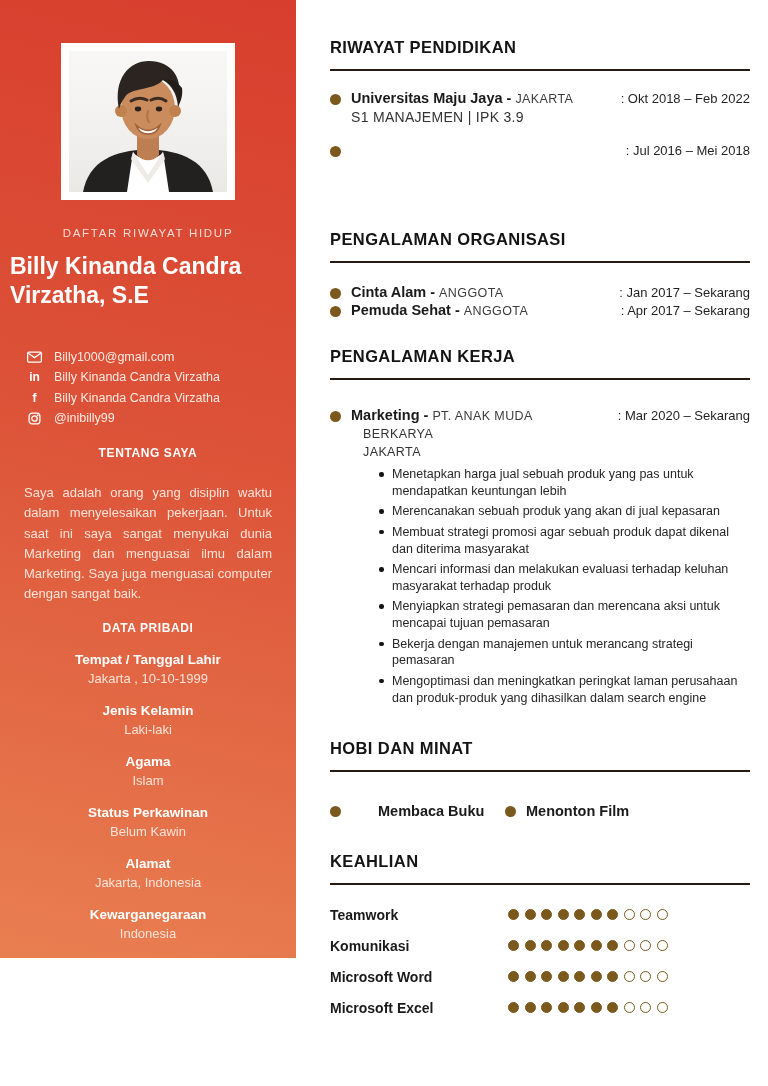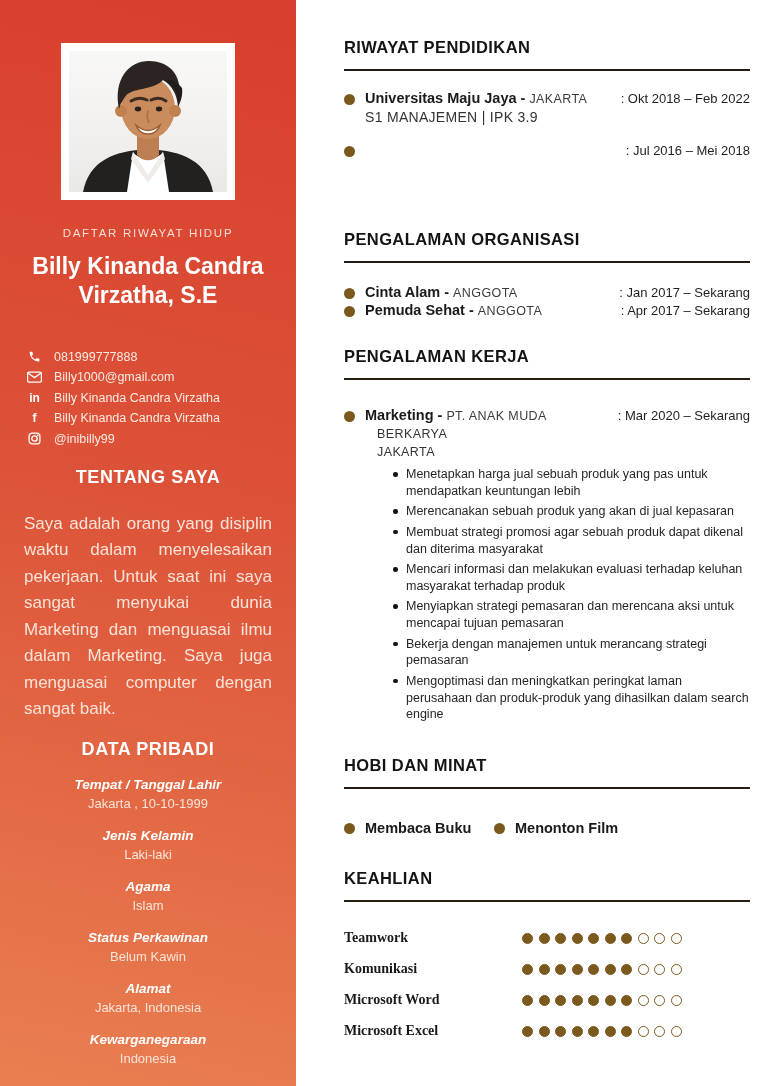--- a/index.html
+++ b/index.html
@@ -7,57 +7,57 @@
   body {
     font-family:"Liberation Sans","DejaVu Sans",sans-serif;
     background:#ffffff;
     width:768px; height:1086px;
     overflow:hidden;
   }
   .page { display:flex; width:768px; height:1086px; }
 
   
   .sidebar {
-    width:296px; min-width:296px; height:1086px;
+    width:296px; min-width:296px; height:958px;
     background:linear-gradient(193deg,#d83e2d 0%,#dc5238 45%,#e97f51 100%);
     color:#ffffff;
   }
   .photo-frame {
     width:174px; height:157px; background:#ffffff;
     margin:43px auto 0; padding:8px;
   }
   .photo-frame svg { display:block; width:158px; height:141px; }
   .cv-subtitle {
     margin-top:27px; text-align:center;
     font-size:11.5px; letter-spacing:1.7px; color:#f8dcd3; font-weight:400;
   }
   .cv-name {
-    margin:13px 10px 0; text-align:center;
+    margin:13px 10px 0; text-align:left;
     font-size:23px; font-weight:700; line-height:1.25; color:#ffffff;
   }
   .contacts { margin:40px 0 0 26px; }
   .contact-row { display:flex; align-items:center; margin-bottom:6.5px; font-size:12.5px; color:#fdeae1; }
   .ci { width:17px; min-width:17px; margin-right:11px; display:flex; justify-content:center; align-items:center; }
   .ci svg { display:block; }
   .ci-text { font-weight:700; font-size:12px; font-style:normal; color:#ffffff; letter-spacing:0; }
   .about-heading, .personal-heading {
     margin-top:21px; text-align:center;
-    font-size:18px; font-weight:700; letter-spacing:0.6px; color:#ffffff;
+    font-size:12px; font-weight:700; letter-spacing:0.6px; color:#ffffff;
   }
   .about-body {
-    margin:23px 24px 0; font-size:17px; line-height:1.56;
+    margin:23px 24px 0; font-size:13px; line-height:1.56;
     text-align:justify; color:#fbe3d8;
   }
   .personal-heading { margin-top:16px; }
   .personal-item { margin-top:17px; text-align:center; }
-  .personal-label { font-size:13.5px; font-weight:700; font-style:italic; color:#ffffff; }
+  .personal-label { font-size:13.5px; font-weight:700; color:#ffffff; }
   .personal-value { margin-top:4px; font-size:13px; color:#fbe3d8; }
 
   
-  .main { flex:1; padding:38px 18px 0 48px; color:#1c1c1c; }
+  .main { flex:1; padding:38px 18px 0 34px; color:#1c1c1c; }
   .section-heading { font-size:16.5px; font-weight:700; letter-spacing:0.4px; color:#141414; }
   .rule { height:2px; background:#261b10; margin-top:12px; }
 
   .entry { display:flex; align-items:flex-start; }
   .gold-bullet { width:11px; height:11px; min-width:11px; border-radius:50%; background:#7b591d; margin:4px 10px 0 0; }
   .entry-title { font-size:14.5px; font-weight:700; color:#1a1a1a; }
   .entry-suffix { font-size:12.5px; font-weight:400; color:#3b3b3b; letter-spacing:0.4px; }
   .entry-date { margin-left:auto; font-size:13px; color:#1f1f1f; white-space:nowrap; padding-left:6px; padding-top:1px; }
   .entry-sub { margin:3px 0 0 21px; font-size:14px; color:#333333; letter-spacing:0.3px; }
 
@@ -73,24 +73,24 @@
   .work-line { margin:4px 0 0 33px; font-size:12.5px; color:#333333; letter-spacing:0.4px; }
   .duties { margin:7px 0 0 48px; list-style:none; }
   .duties li { position:relative; padding-left:14px; font-size:12.5px; line-height:1.33; margin-bottom:4px; color:#262626; }
   .duties li::before { content:""; position:absolute; left:1px; top:6px; width:4.5px; height:4.5px; border-radius:50%; background:#141414; }
 
   .hobby-section { margin-top:33px; }
   .hobby-row { display:flex; margin-top:31px; }
   .hobby { display:flex; align-items:center; }
   .hobby .gold-bullet { margin:1px 10px 0 0; }
   .hobby-label { font-size:14.5px; font-weight:700; color:#1a1a1a; }
-  .hobby-1 { width:150px; }
+  .hobby-1 { width:175px;gap:27px; }
 
   .skills-section { margin-top:33px; }
-  .skills-list { margin-top:28px;font-family:Liberation Serif, serif; }
+  .skills-list { margin-top:21px; }
   .skill-row { display:flex; align-items:center; margin-bottom:14px; height:17px; }
   .skill-name { width:178px; font-size:14px; font-weight:700; color:#1a1a1a; }
   .skill-dots { display:flex; gap:5.5px; }
   .dot { width:11px; height:11px; border-radius:50%; border:1.5px solid #7b591d; background:transparent; }
   .dot.filled { background:#7b591d; }
 </style>
 </head>
 <body>
 
 <div class="page">
@@ -138,28 +138,20 @@
     <div class="cv-subtitle">DAFTAR RIWAYAT HIDUP</div>
 
     <h1 class="cv-name">
       <span>Billy Kinanda Candra</span><br>
       <span>Virzatha, S.E</span>
     </h1>
 
     <div class="contacts">
       <div class="contact-row">
         <span class="ci">
-          <svg width="13" height="13" viewBox="0 0 24 24">
-              <path fill="#ffffff" d="M6.6 10.8c1.4 2.8 3.8 5.1 6.6 6.6l2.2-2.2c.3-.3.7-.4 1-.2 1.1.4 2.4.6 3.6.6.6 0 1 .4 1 1V20c0 .6-.4 1-1 1C10.8 21 3 13.2 3 4c0-.6.4-1 1-1h3.5c.6 0 1 .4 1 1 0 1.2.2 2.4.6 3.6.1.3 0 .7-.2 1l-2.3 2.2z"></path>
-            </svg>
-        </span>
-        <span>081999777888</span>
-      </div>
-      <div class="contact-row">
-        <span class="ci">
           <svg width="15" height="12" viewBox="0 0 24 18">
               <rect x="1" y="1" width="22" height="16" rx="2" fill="none" stroke="#ffffff" stroke-width="2"></rect>
               <path d="M2 3 L12 10 L22 3" fill="none" stroke="#ffffff" stroke-width="2"></path>
             </svg>
         </span>
         <span>Billy1000@gmail.com</span>
       </div>
       <div class="contact-row">
         <span class="ci ci-text">in</span>
         <span>Billy Kinanda Candra Virzatha</span>

